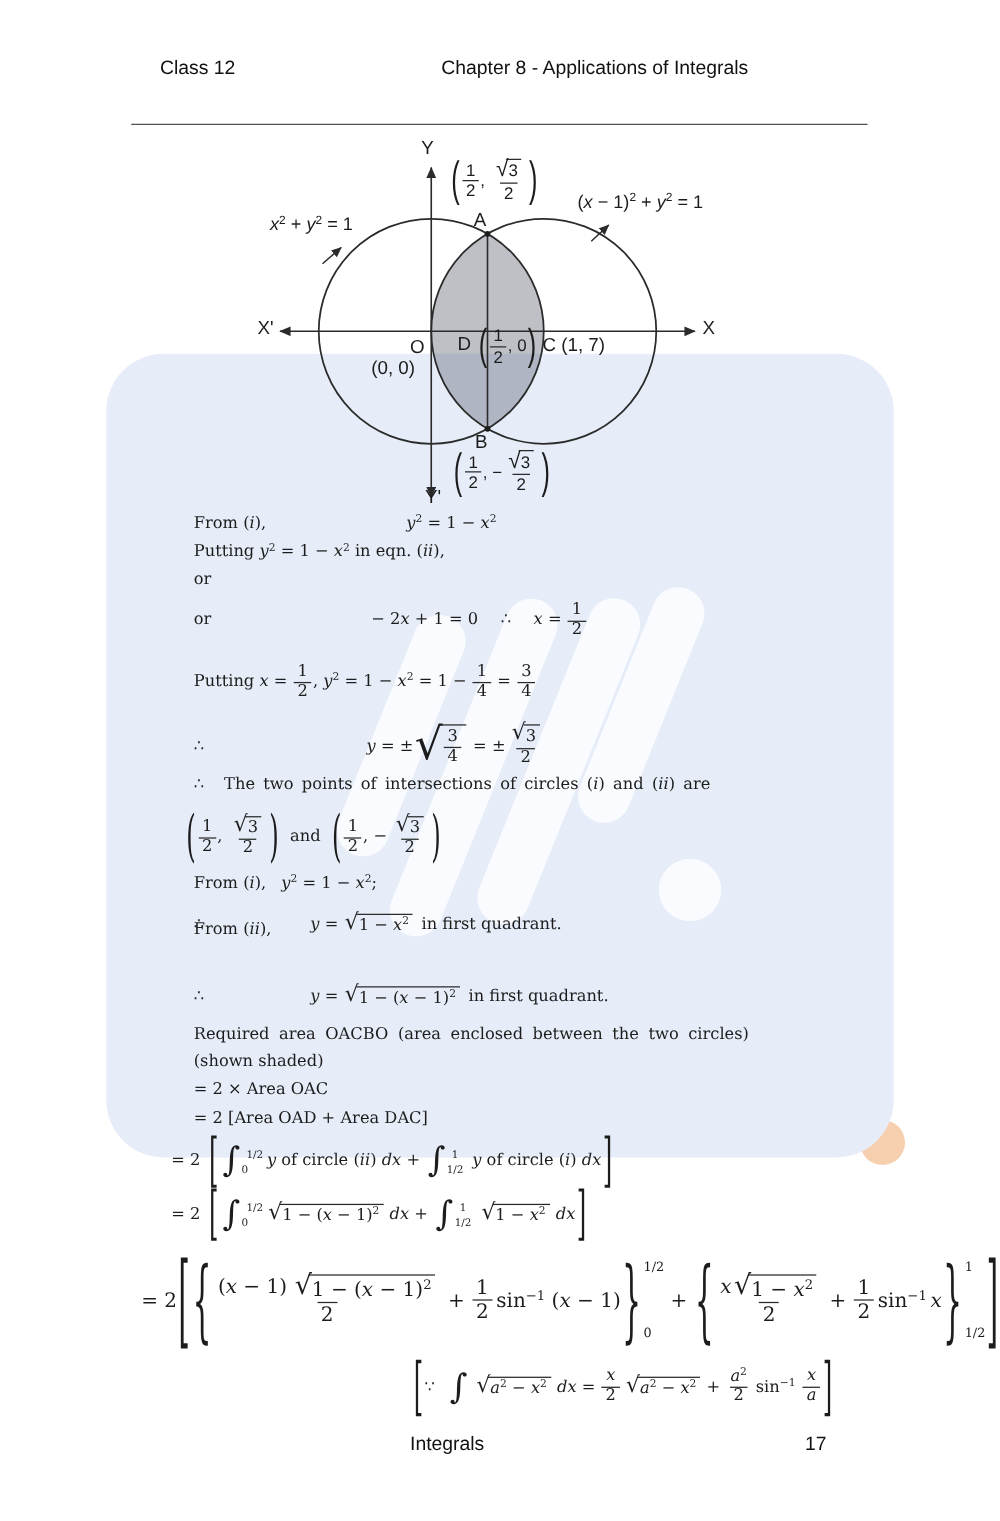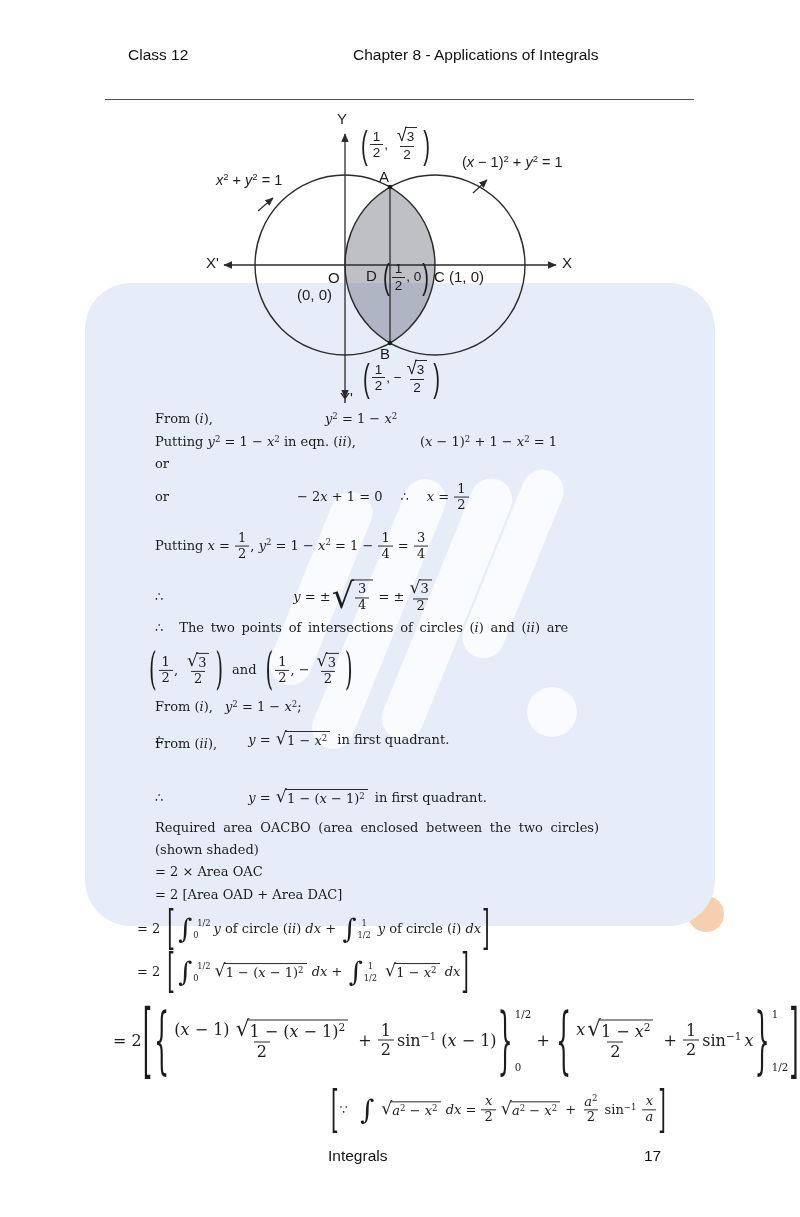--- a/index.html
+++ b/index.html
@@ -112,30 +112,30 @@
 
     <div class="dlab" style="left:167px;top:2px">Y</div>
     <div class="dlab" style="left:170px;top:281px">Y'</div>
     <div class="dlab" style="left:392px;top:146px">X</div>
     <div class="dlab" style="left:36px;top:146px">X'</div>
     <div class="dlab" style="left:209px;top:60px">A</div>
     <div class="dlab" style="left:210px;top:237px">B</div>
     <div class="dlab" style="left:158px;top:161px">O</div>
     <div class="dlab" style="left:127px;top:178px">(0, 0)</div>
     <div class="dlab" style="left:196px;top:159px">D</div>
-    <div class="dlab" style="left:264px;top:160px">C (1, 0)</div>
+    <div class="dlab" style="left:264px;top:160px">C (1, 7)</div>
     <div class="dmath deq" style="left:46px;top:60px"><span class="run"><span class="it">x</span><span class="sup">2</span> + <span class="it">y</span><span class="sup">2</span> = 1</span></div>
     <div class="dmath deq" style="left:292px;top:42px"><span class="run">(<span class="it">x</span> − 1)<span class="sup">2</span> + <span class="it">y</span><span class="sup">2</span> = 1</span></div>
     <div class="dmath" style="left:190px;top:19px"><span class="bd" style="transform: scaleY(1.9);">(</span><span class="fr"><span class="fn">1</span><span class="fd">2</span></span><span class="run">, </span><span class="fr"><span class="fn"><span class="sq"><span class="ss">√</span><span class="sb">3</span></span></span><span class="fd">2</span></span><span class="bd" style="transform: scaleY(1.9);">)</span></div>
     <div class="dmath" style="left:192px;top:252px"><span class="bd" style="transform: scaleY(1.9);">(</span><span class="fr"><span class="fn">1</span><span class="fd">2</span></span><span class="run">, −</span><span class="fr"><span class="fn"><span class="sq"><span class="ss">√</span><span class="sb">3</span></span></span><span class="fd">2</span></span><span class="bd" style="transform: scaleY(1.9);">)</span></div>
     <div class="dmath" style="left:212px;top:153px"><span class="bd" style="transform: scaleY(1.7);">(</span><span class="fr"><span class="fn">1</span><span class="fd">2</span></span><span class="run">, 0</span><span class="bd" style="transform: scaleY(1.7);">)</span></div>
   </div>
 
   <div class="mline L1"><span class="run">From (<span class="it">i</span>),</span><span class="gap" style="width: 112px;"></span><span class="run"><span class="it">y</span><span class="sup">2</span> = 1 − <span class="it">x</span><span class="sup">2</span></span></div>
-  <div class="mline L2"><span class="run">Putting <span class="it">y</span><span class="sup">2</span> = 1 − <span class="it">x</span><span class="sup">2</span> in eqn. (<span class="it">ii</span>),</span><span class="gap" style="width: 8px;"></span><span class="run">(<span class="it">x</span> − 1)<span class="sup">2</span> + 1 − <span class="it">x</span><span class="sup">2</span> = 1</span></div>
+  <div class="mline L2"><span class="run">Putting <span class="it">y</span><span class="sup">2</span> = 1 − <span class="it">x</span><span class="sup">2</span> in eqn. (<span class="it">ii</span>),</span><span class="gap" style="width: 8px;"></span></div>
   <div class="mline L3"><span class="run">or</span><span class="gap" style="width: 28px;"></span></div>
   <div class="mline L4"><span class="run">or</span><span class="gap" style="width: 128px;"></span><span class="run">− 2<span class="it">x</span> + 1 = 0</span><span class="gap" style="width: 18px;"></span><span class="run">∴</span><span class="gap" style="width: 18px;"></span><span class="run"><span class="it">x</span> = </span><span class="fr"><span class="fn">1</span><span class="fd">2</span></span></div>
   <div class="mline L5"><span class="run">Putting <span class="it">x</span> = </span><span class="fr"><span class="fn">1</span><span class="fd">2</span></span><span class="run">, <span class="it">y</span><span class="sup">2</span> = 1 − <span class="it">x</span><span class="sup">2</span> = 1 − </span><span class="fr"><span class="fn">1</span><span class="fd">4</span></span><span class="run"> = </span><span class="fr"><span class="fn">3</span><span class="fd">4</span></span></div>
   <div class="mline L6"><span class="run">∴</span><span class="gap" style="width: 130px;"></span><span class="run"><span class="it">y</span> = ±</span><span class="sq bg"><span class="ss">√</span><span class="sb"><span class="fr"><span class="fn">3</span><span class="fd">4</span></span></span></span><span class="run"> = ±</span><span class="fr"><span class="fn"><span class="sq"><span class="ss">√</span><span class="sb">3</span></span></span><span class="fd">2</span></span></div>
   <div class="mline L7 wide"><span class="run">∴</span><span class="gap" style="width: 16px;"></span><span class="run">The two points of intersections of circles (<span class="it">i</span>) and (<span class="it">ii</span>) are</span></div>
   <div class="mline L8"><span class="bd" style="transform: scaleY(2.3);">(</span><span class="fr"><span class="fn">1</span><span class="fd">2</span></span><span class="run">,</span><span class="gap" style="width: 4px;"></span><span class="fr"><span class="fn"><span class="sq"><span class="ss">√</span><span class="sb">3</span></span></span><span class="fd">2</span></span><span class="bd" style="transform: scaleY(2.3);">)</span><span class="gap" style="width: 8px;"></span><span class="run">and</span><span class="gap" style="width: 8px;"></span><span class="bd" style="transform: scaleY(2.3);">(</span><span class="fr"><span class="fn">1</span><span class="fd">2</span></span><span class="run">, −</span><span class="gap" style="width: 2px;"></span><span class="fr"><span class="fn"><span class="sq"><span class="ss">√</span><span class="sb">3</span></span></span><span class="fd">2</span></span><span class="bd" style="transform: scaleY(2.3);">)</span></div>
   <div class="mline L9"><span class="run">From (<span class="it">i</span>),</span><span class="gap" style="width: 12px;"></span><span class="run"><span class="it">y</span><span class="sup">2</span> = 1 − <span class="it">x</span><span class="sup">2</span>;</span></div>
   <div class="mline L10"><span class="run">∴</span><span class="gap" style="width: 85px;"></span><span class="run"><span class="it">y</span> = </span><span class="sq"><span class="ss">√</span><span class="sb">1 − <span class="it">x</span><span class="sup">2</span></span></span><span class="gap" style="width: 6px;"></span><span class="run">in first quadrant.</span></div>
   <div class="mline L11"><span class="run">From (<span class="it">ii</span>),</span><span class="gap" style="width: 8px;"></span></div>
   <div class="mline L12"><span class="run">∴</span><span class="gap" style="width: 85px;"></span><span class="run"><span class="it">y</span> = </span><span class="sq"><span class="ss">√</span><span class="sb">1 − (<span class="it">x</span> − 1)<span class="sup">2</span></span></span><span class="gap" style="width: 6px;"></span><span class="run">in first quadrant.</span></div>

